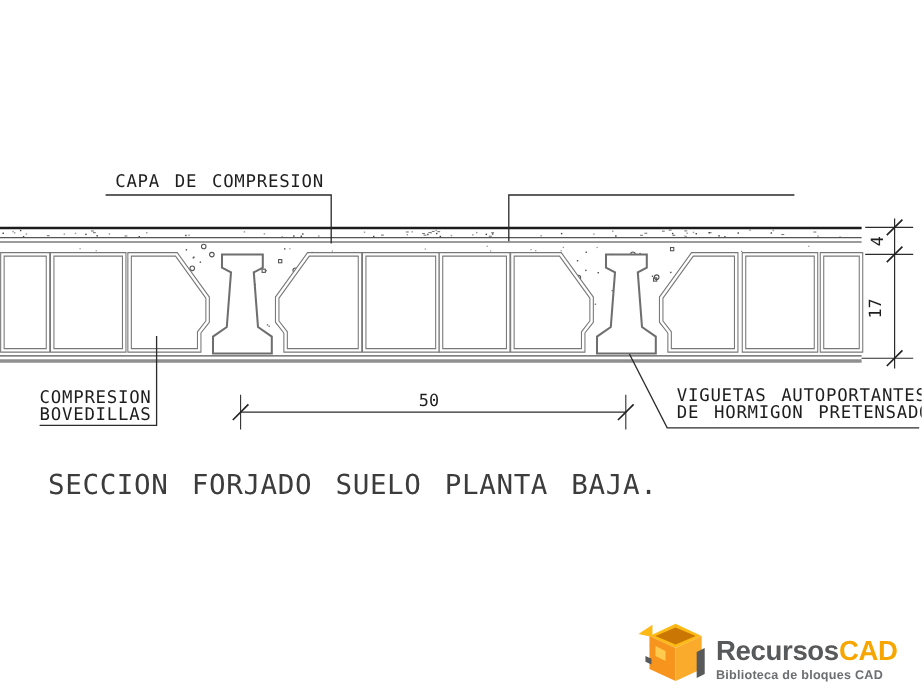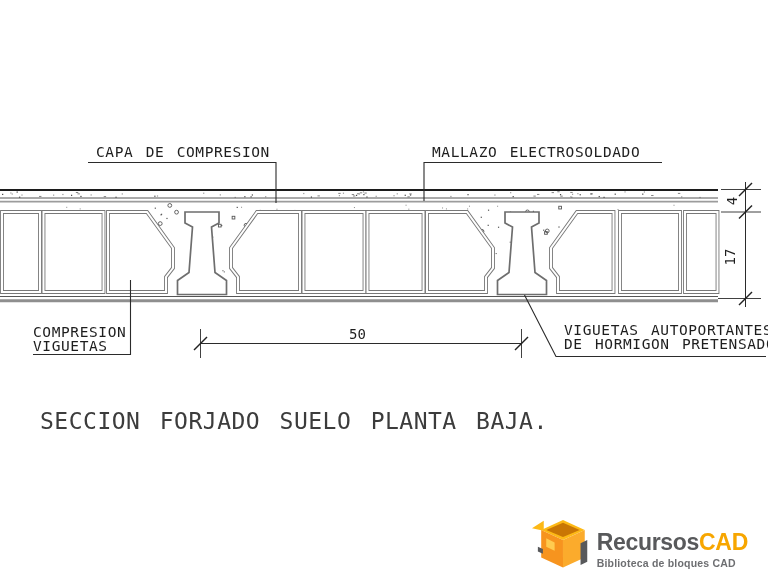--- a/index.html
+++ b/index.html
@@ -3,21 +3,21 @@
 <meta charset="utf-8">
 <style>
   html,body{margin:0;padding:0;background:#fff;width:768px;height:576px;overflow:hidden;}
   #page{position:relative;width:732px;height:576px;background:#fff;
         font-family:"DejaVu Sans Mono", monospace;text-decoration:underline;}
   #linework{position:absolute;left:0;top:0;}
   .lbl{position:absolute;font-size:14.5px;letter-spacing:.6px;word-spacing:3px;
        color:#1e1e1e;white-space:nowrap;line-height:13.5px;}
   .dimtxt{position:absolute;font-size:14px;color:#1e1e1e;white-space:nowrap;}
   .rot{transform:rotate(-90deg);transform-origin:center center;}
-  #title{position:absolute;left:40px;top:408px;font-size:23px;letter-spacing:.5px;
+  #title{position:absolute;left:40px;top:392px;font-size:23px;letter-spacing:.5px;
          word-spacing:5px;color:#3c3c3c;white-space:nowrap;}
   #logo{position:absolute;left:532px;top:513px;width:216px;height:63px;display:flex;
         align-items:center;font-family:"Liberation Sans", sans-serif;}
   #logo-text{margin-left:1px;padding-top:10px;}
   #brand-line{font-size:23px;font-weight:bold;letter-spacing:-.3px;line-height:24px;white-space:nowrap;}
   #brand-main{color:#58595B;}
   #brand-suffix{color:#F7A600;}
   #tagline{font-size:10.5px;font-weight:bold;color:#6d6e71;letter-spacing:.2px;margin-top:3px;white-space:nowrap;}
 </style>
 </head>
@@ -218,25 +218,24 @@
         <line x1="721" y1="212" x2="761" y2="212" stroke="#2b2b2b" stroke-width="0.9"></line>
         <line x1="718" y1="298.5" x2="761" y2="298.5" stroke="#2b2b2b" stroke-width="0.9"></line>
         <line x1="739" y1="196" x2="752" y2="183" stroke="#222" stroke-width="1.4"></line>
         <line x1="739" y1="218.5" x2="752" y2="205.5" stroke="#222" stroke-width="1.4"></line>
         <line x1="739" y1="305" x2="752" y2="292" stroke="#222" stroke-width="1.4"></line>
       </g>
     </svg>
 
   <div class="lbl" style="left:96px;top:146px;">CAPA DE COMPRESION</div>
 
-  <div class="lbl" style="left:432px;top:146px;">MALLAZO ELECTROSOLDADO</div>
 
   <div class="lbl" style="left:33px;top:326px;">
     <div>COMPRESION</div>
-    <div>VIGUETAS</div>
+    <div>BOVEDILLAS</div>
   </div>
 
   <div class="lbl" style="left:564px;top:324px;">
     <div>VIGUETAS AUTOPORTANTES</div>
     <div>DE HORMIGON PRETENSADO</div>
   </div>
 
   <div class="dimtxt" style="left:349px;top:326px;">50</div>
 
   <div class="dimtxt rot" style="left:728px;top:193px;">4</div>

